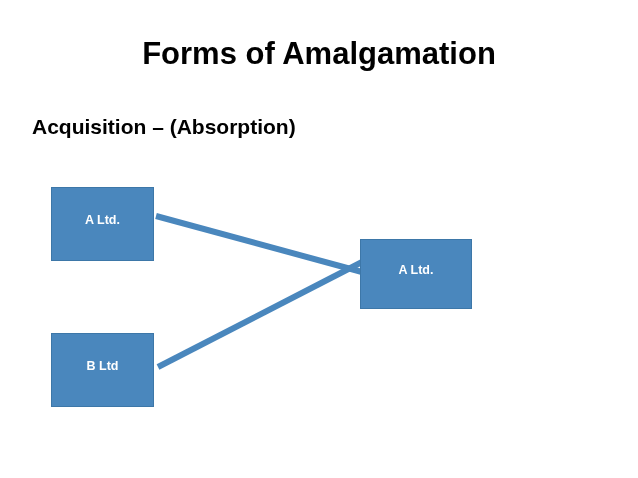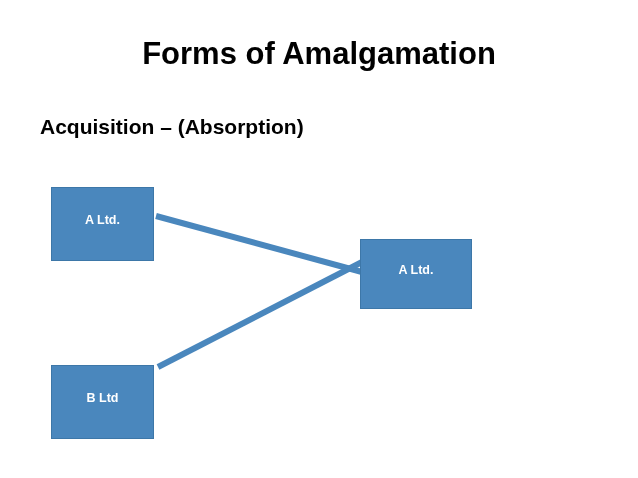--- a/index.html
+++ b/index.html
@@ -25,21 +25,21 @@
     top: 36px;
     width: 638px;
     text-align: center;
     font-size: 31px;
     font-weight: bold;
     color: #000000;
     letter-spacing: 0px;
   }
   .subtitle {
     position: absolute;
-    left: 40px;
+    left: 32px;
     top: 115px;
     font-size: 21px;
     font-weight: bold;
     color: #000000;
   }
   .diagram {
     position: absolute;
     left: 0;
     top: 0;
     width: 638px;
@@ -72,21 +72,20 @@
     width: 103px;
     height: 74px;
     padding-bottom: 8px;
   }
   .box-b {
     left: 51px;
     top: 333px;
     width: 103px;
     height: 74px;
     padding-bottom: 8px;
-    margin-top: 32px;
   }
   .box-a-right {
     left: 360px;
     top: 239px;
     width: 112px;
     height: 70px;
     padding-bottom: 8px;
   }
 </style>
 </head>

